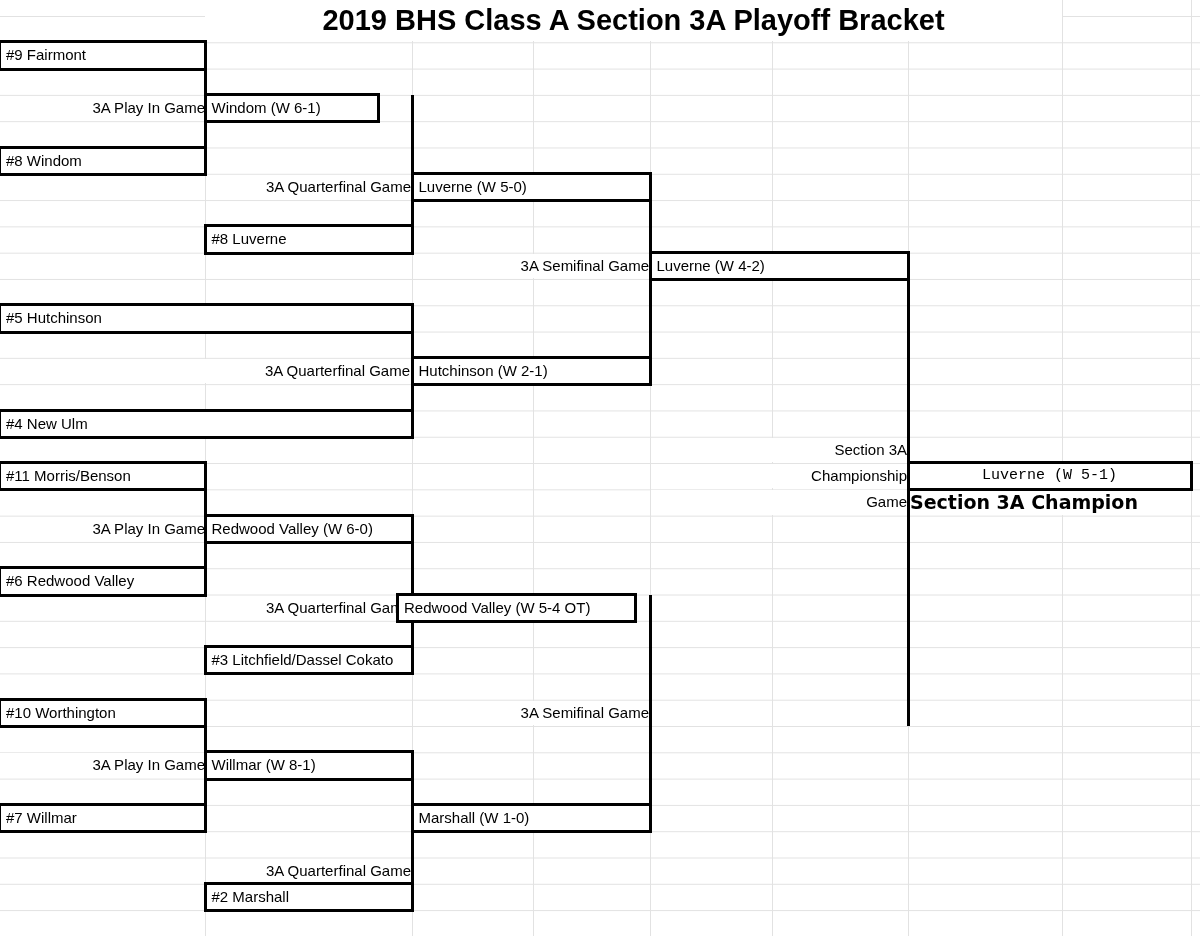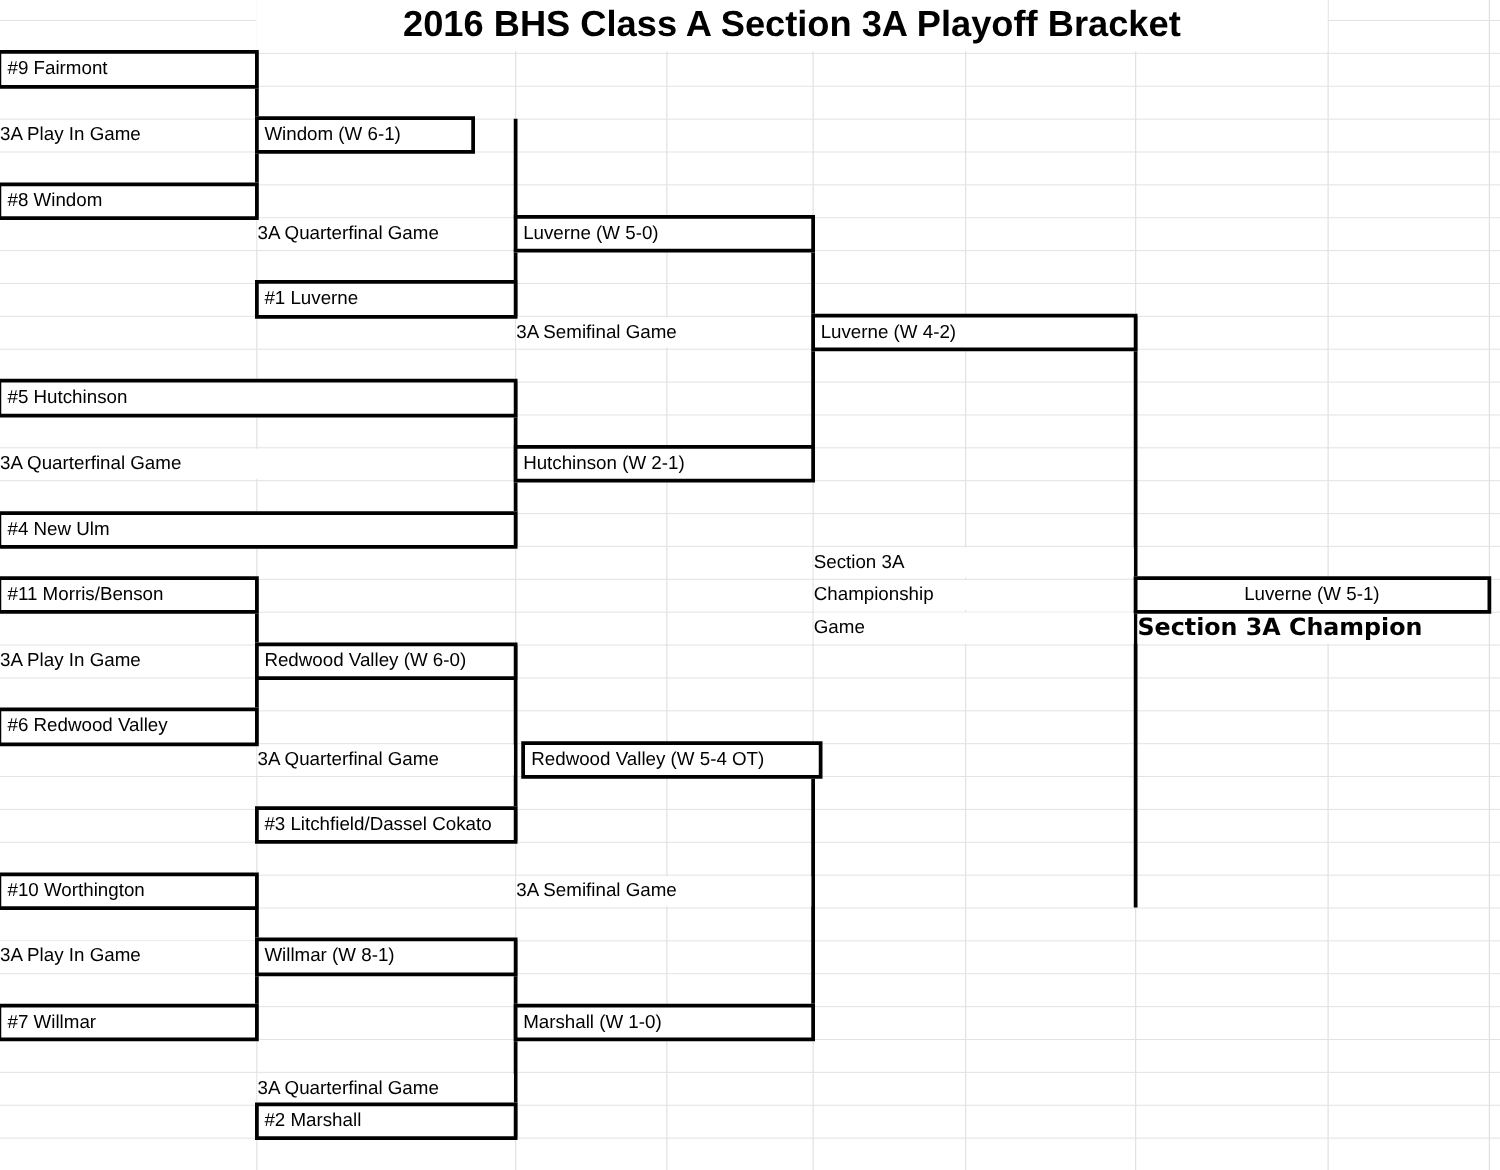--- a/index.html
+++ b/index.html
@@ -22,29 +22,29 @@
     box-sizing:border-box;
     border:3px solid #000;
     background:#fff;
     height:30.3px;
     font-size:15px;
     line-height:24px;
     padding-left:5px;
     white-space:nowrap;
     overflow:hidden;
   }
-  .box.centered{text-align:center;padding-left:0;}
+  .box.centered{text-align:center;padding-left:0;font-family:Liberation Mono, monospace;}
   .vline{position:absolute;width:3px;background:#000;}
   .cell-label{
     position:absolute;
     height:24.3px;
     background:#fff;
     font-size:15px;
     line-height:24.3px;
-    text-align:left;
+    text-align:right;
     white-space:nowrap;
   }
   #title-cell{
     position:absolute;
     left:205px;top:0;width:857px;height:41px;
     background:#fff;
     display:flex;align-items:center;justify-content:center;
     font-size:29px;font-weight:bold;
     white-space:nowrap;
   }
@@ -66,21 +66,21 @@
 
   <div class="vgrid" style="left:205px"></div>
   <div class="vgrid" style="left:412px"></div>
   <div class="vgrid" style="left:533px"></div>
   <div class="vgrid" style="left:650px"></div>
   <div class="vgrid" style="left:772px"></div>
   <div class="vgrid" style="left:908px"></div>
   <div class="vgrid" style="left:1062px"></div>
   <div class="vgrid" style="left:1191px"></div>
 
-  <div id="title-cell">2016 BHS Class A Section 3A Playoff Bracket</div>
+  <div id="title-cell">2019 BHS Class A Section 3A Playoff Bracket</div>
 
   <div class="vline" style="left:203.5px;top:42.3px;height:131.5px"></div>
   <div class="vline" style="left:410.5px;top:94.9px;height:157.8px"></div>
   <div class="vline" style="left:648.5px;top:173.8px;height:210.4px"></div>
   <div class="vline" style="left:410.5px;top:305.3px;height:131.5px"></div>
   <div class="vline" style="left:906.5px;top:252.7px;height:473.4px"></div>
   <div class="vline" style="left:203.5px;top:463.1px;height:131.5px"></div>
   <div class="vline" style="left:410.5px;top:515.7px;height:157.8px"></div>
   <div class="vline" style="left:648.5px;top:594.6px;height:236.7px"></div>
   <div class="vline" style="left:203.5px;top:699.8px;height:131.5px"></div>
@@ -97,32 +97,32 @@
   <div class="cell-label" style="left:206px;top:595.6px;width:205px">3A Quarterfinal Game</div>
   <div class="cell-label" style="left:413px;top:700.8px;width:236px">3A Semifinal Game</div>
   <div class="cell-label" style="left:0;top:753.4px;width:205px">3A Play In Game</div>
   <div class="cell-label" style="left:206px;top:858.6px;width:205px">3A Quarterfinal Game</div>
 
   <div id="champion-caption">Section 3A Champion</div>
 
   <div class="box" style="left:-2px;top:40.3px;width:209px">#9 Fairmont</div>
   <div class="box" style="left:-2px;top:145.5px;width:209px">#8 Windom</div>
   <div class="box" style="left:203.5px;top:92.9px;width:176px">Windom (W 6-1)</div>
-  <div class="box" style="left:203.5px;top:224.4px;width:210px">#1 Luverne</div>
+  <div class="box" style="left:203.5px;top:224.4px;width:210px">#8 Luverne</div>
   <div class="box" style="left:410.5px;top:171.8px;width:241px">Luverne (W 5-0)</div>
   <div class="box" style="left:-2px;top:303.3px;width:416px">#5 Hutchinson</div>
   <div class="box" style="left:-2px;top:408.5px;width:416px">#4 New Ulm</div>
   <div class="box" style="left:410.5px;top:355.9px;width:241px">Hutchinson (W 2-1)</div>
   <div class="box" style="left:648.5px;top:250.7px;width:261px">Luverne (W 4-2)</div>
 
   <div class="box" style="left:-2px;top:461.1px;width:209px">#11 Morris/Benson</div>
   <div class="box" style="left:-2px;top:566.3px;width:209px">#6 Redwood Valley</div>
   <div class="box" style="left:203.5px;top:513.7px;width:210px">Redwood Valley (W 6-0)</div>
   <div class="box" style="left:203.5px;top:645.2px;width:210px">#3 Litchfield/Dassel Cokato</div>
-  <div class="box" style="left:417px;top:592.6px;width:241px">Redwood Valley (W 5-4 OT)</div>
+  <div class="box" style="left:396px;top:592.6px;width:241px">Redwood Valley (W 5-4 OT)</div>
 
   <div class="box" style="left:-2px;top:697.8px;width:209px">#10 Worthington</div>
   <div class="box" style="left:-2px;top:803px;width:209px">#7 Willmar</div>
   <div class="box" style="left:203.5px;top:750.4px;width:210px">Willmar (W 8-1)</div>
   <div class="box" style="left:203.5px;top:881.9px;width:210px">#2 Marshall</div>
   <div class="box" style="left:410.5px;top:803px;width:241px">Marshall (W 1-0)</div>
 
   <div class="box centered" style="left:906.5px;top:461.1px;width:286px">Luverne (W 5-1)</div>
 
 </div>

